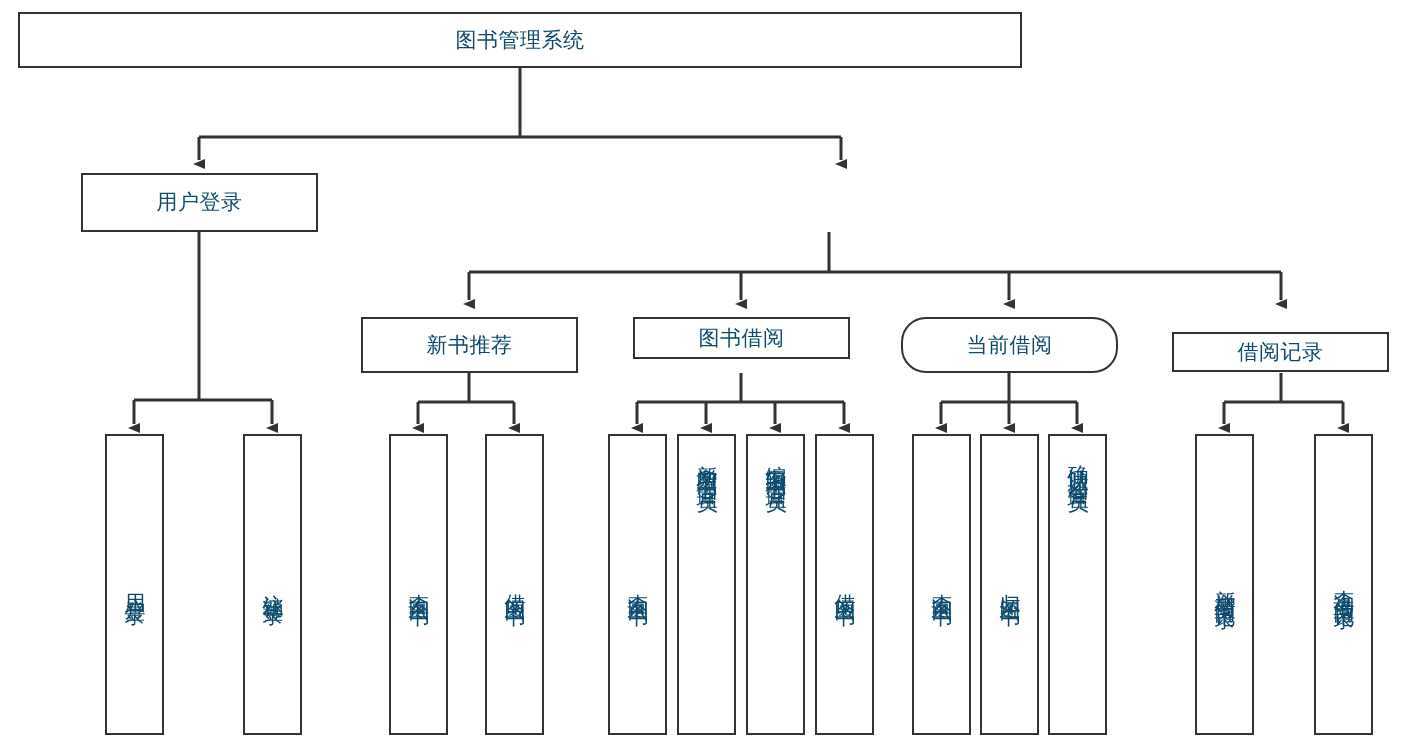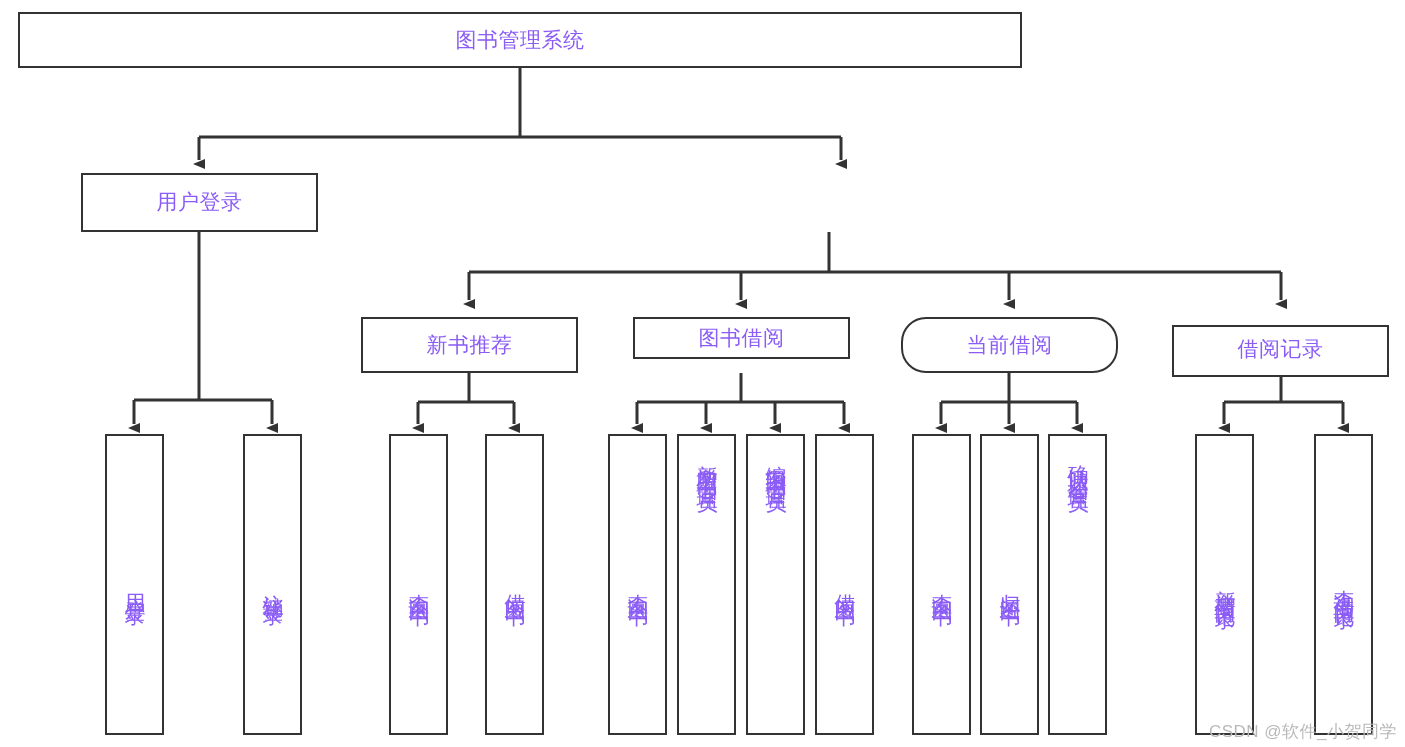--- a/index.html
+++ b/index.html
@@ -32,21 +32,21 @@
     border: 2px solid #333333;
     background: #ffffff;
     display: flex;
     align-items: center;
     justify-content: center;
     z-index: 2;
   }
   .node-label {
     font-size: 21px;
     line-height: 1.18;
-    color: #8b5cf6;
+    color: #0c4a6e;
     letter-spacing: 0.5px;
     white-space: nowrap;
     text-align: center;
   }
   
   .node.vertical {
     align-items: flex-start;
     padding-top: 12px;
   }
   .node.vertical .node-label {
@@ -137,21 +137,21 @@
 
   <div class="node" style="left:361px; top:317px; width:217px; height:56px;">
     <span class="node-label">新书推荐</span>
   </div>
   <div class="node" style="left:633px; top:317px; width:217px; height:42px;">
     <span class="node-label">图书借阅</span>
   </div>
   <div class="node" style="left:901px; top:317px; width:217px; height:56px;border-radius:25px;">
     <span class="node-label">当前借阅</span>
   </div>
-  <div class="node" style="left:1172px; top:325px; width:217px; height:52px;font-family:Liberation Mono, monospace;">
+  <div class="node" style="left:1172px; top:332px; width:217px; height:40px;">
     <span class="node-label">借阅记录</span>
   </div>
 
   <div class="node vertical centered" style="left:105px; top:434px; width:59px; height:301px;">
     <span class="node-label">用户登录</span>
   </div>
   <div class="node vertical centered" style="left:243px; top:434px; width:59px; height:301px;">
     <span class="node-label">注销登录</span>
   </div>
 
@@ -185,15 +185,14 @@
     <span class="node-label">确认归还（管理员）</span>
   </div>
 
   <div class="node vertical centered" style="left:1195px; top:434px; width:59px; height:301px;">
     <span class="node-label">新增借阅记录</span>
   </div>
   <div class="node vertical centered" style="left:1314px; top:434px; width:59px; height:301px;">
     <span class="node-label">查询借阅记录</span>
   </div>
 
-  <div class="watermark">CSDN @软件_小贺同学</div>
 
 </div>
 
 </body></html>

